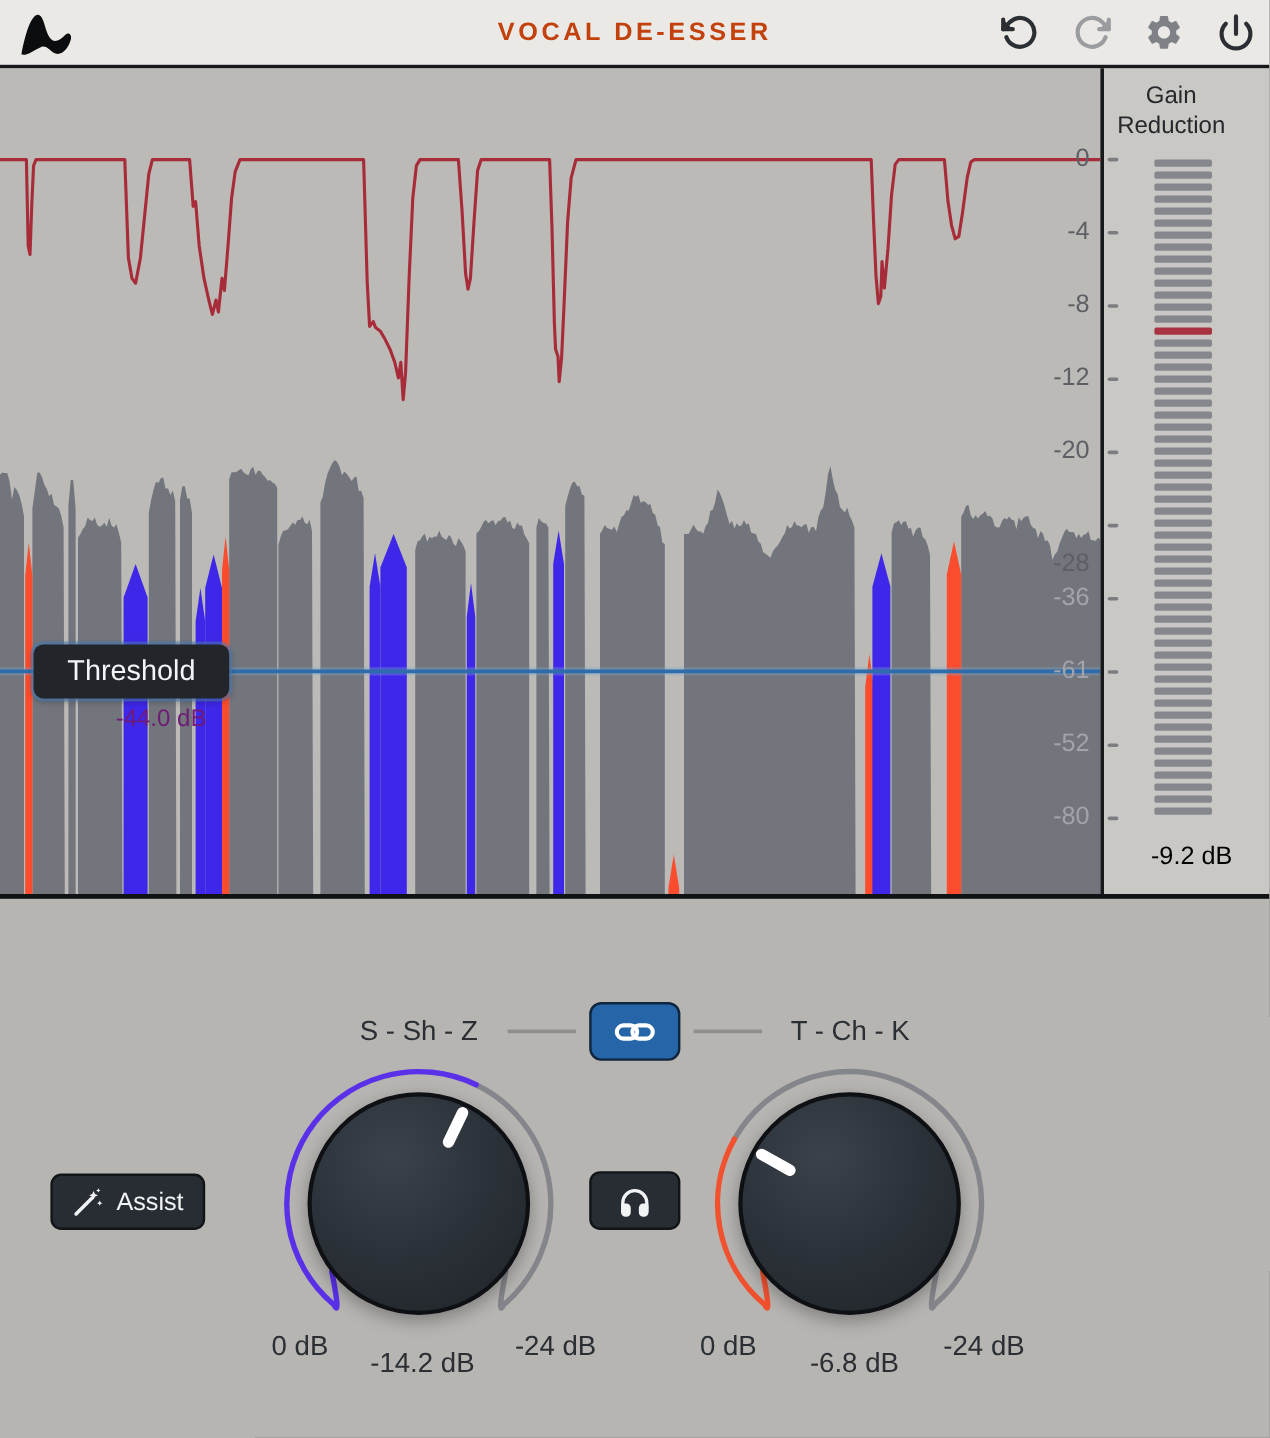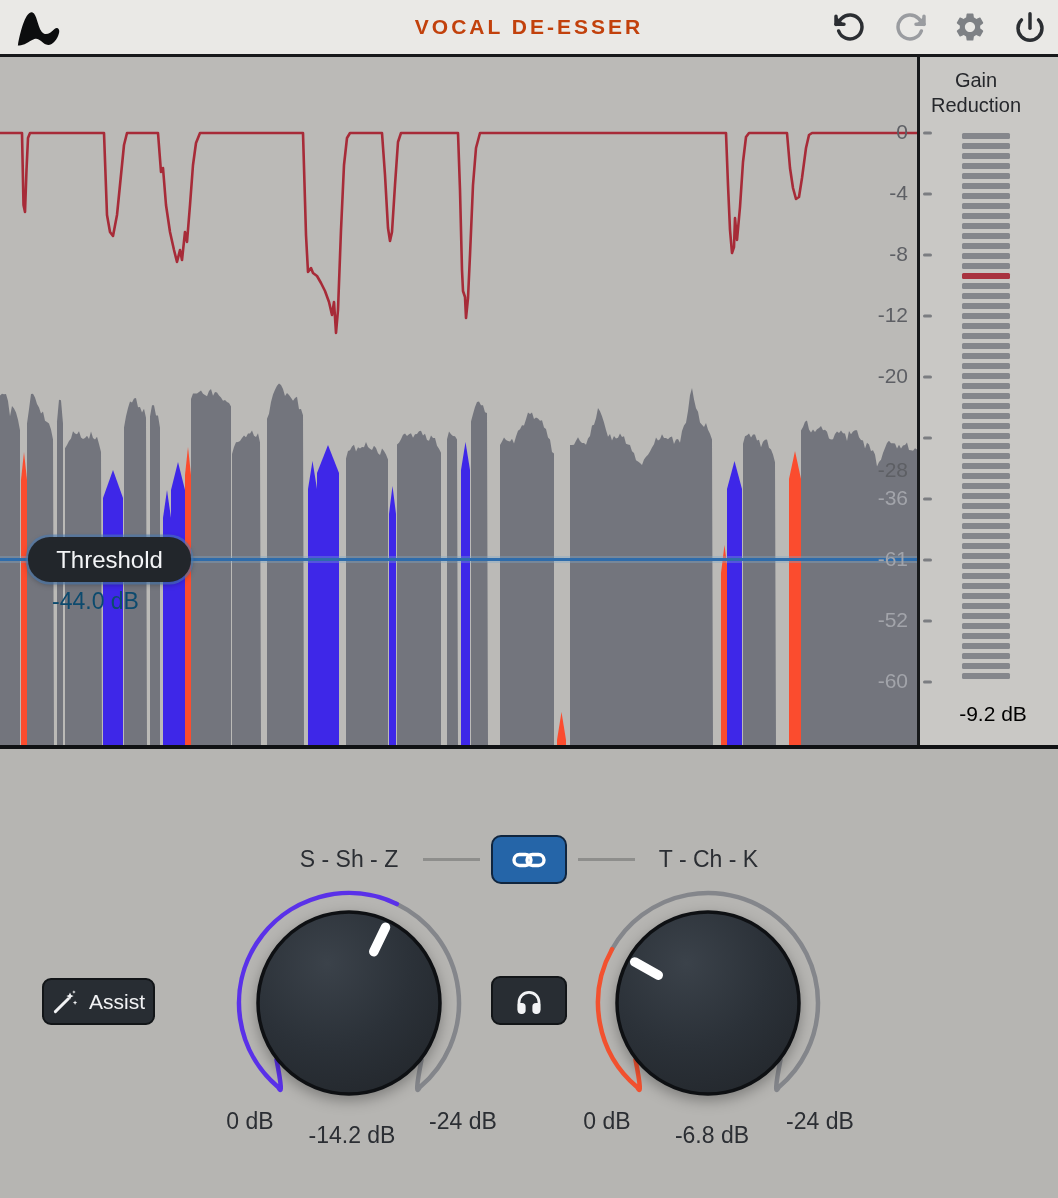--- a/index.html
+++ b/index.html
@@ -34,28 +34,28 @@
   }
   .scale-label.light{color:#a2a4aa;}
   .divider-v{
     position:absolute;left:917px;top:57px;width:3px;height:688px;background:#17191b;
   }
   .display-bottom{
     position:absolute;left:0;top:745px;width:1058px;height:4px;background:#101214;
   }
   .thr-pill{
     position:absolute;left:28px;top:537px;width:163px;height:45px;
-    background:#22262b;border-radius:22px;
+    background:#22262b;border-radius:8px;
     box-shadow:0 0 0 2.5px rgba(72,125,185,.55),0 2px 6px rgba(0,0,0,.35);
     display:flex;align-items:center;justify-content:center;
     color:#f4f5f7;font-size:24px;cursor:grab;
   }
   .thr-value{
-    position:absolute;left:52px;top:588px;width:120px;text-align:left;
-    font-size:23px;color:#0c4a6e;
+    position:absolute;left:52px;top:588px;width:120px;text-align:right;
+    font-size:20px;color:#701a75;
   }
   
   .meter-panel{
     position:absolute;left:920px;top:57px;width:138px;height:688px;background:#c9c8c5;
   }
   .meter-title{
     position:absolute;left:0;top:11px;width:112px;text-align:center;
     font-size:20px;color:#26282c;line-height:1.25;
   }
   #meter-svg{position:absolute;left:0;top:0;}
@@ -71,21 +71,21 @@
   .band-label{position:absolute;top:846px;font-size:23px;color:#2b2e33;text-align:center;}
   .conn{position:absolute;top:858px;height:2.5px;background:#8e8e8c;}
   .link-btn{
     position:absolute;left:491px;top:835px;width:76px;height:49px;
     background:#2565a8;border:2.5px solid #10253e;border-radius:10px;
     display:flex;align-items:center;justify-content:center;cursor:pointer;
   }
   .knob-wrap{position:absolute;width:240px;height:240px;}
   .knob-label{position:absolute;font-size:23px;color:#2b2e33;text-align:center;}
   .assist-btn{
-    position:absolute;left:42px;top:978px;width:113px;height:47px;
+    position:absolute;left:42px;top:978px;width:129px;height:47px;
     background:#282d33;border:2.5px solid #121518;border-radius:9px;
     display:flex;align-items:center;justify-content:center;gap:10px;
     color:#f2f3f5;font-size:21px;cursor:pointer;
   }
   .phones-btn{
     position:absolute;left:491px;top:976px;width:76px;height:49px;
     background:#282d33;border:2.5px solid #121518;border-radius:9px;
     display:flex;align-items:center;justify-content:center;cursor:pointer;
   }
 </style>
@@ -166,21 +166,21 @@
   <div id="scale-labels">
       <div class="scale-label" style="top: 133px;">0</div>
       <div class="scale-label" style="top: 194px;">-4</div>
       <div class="scale-label" style="top: 255px;">-8</div>
       <div class="scale-label" style="top: 316px;">-12</div>
       <div class="scale-label" style="top: 377px;">-20</div>
       <div class="scale-label" style="top: 451px; margin-top: 20px;">-28</div>
       <div class="scale-label light" style="top: 499px;">-36</div>
       <div class="scale-label light" style="top: 560px;">-61</div>
       <div class="scale-label light" style="top: 621px;">-52</div>
-      <div class="scale-label light" style="top: 682px;">-60</div>
+      <div class="scale-label light" style="top: 682px;">-80</div>
     </div>
 
   <div class="thr-pill">
     <span>Threshold</span>
   </div>
   <div class="thr-value">-44.0 dB</div>
 
   <div class="meter-panel">
     <div class="meter-title">Gain Reduction</div>
     <svg id="meter-svg" width="138" height="688" viewBox="920 57 138 688">

